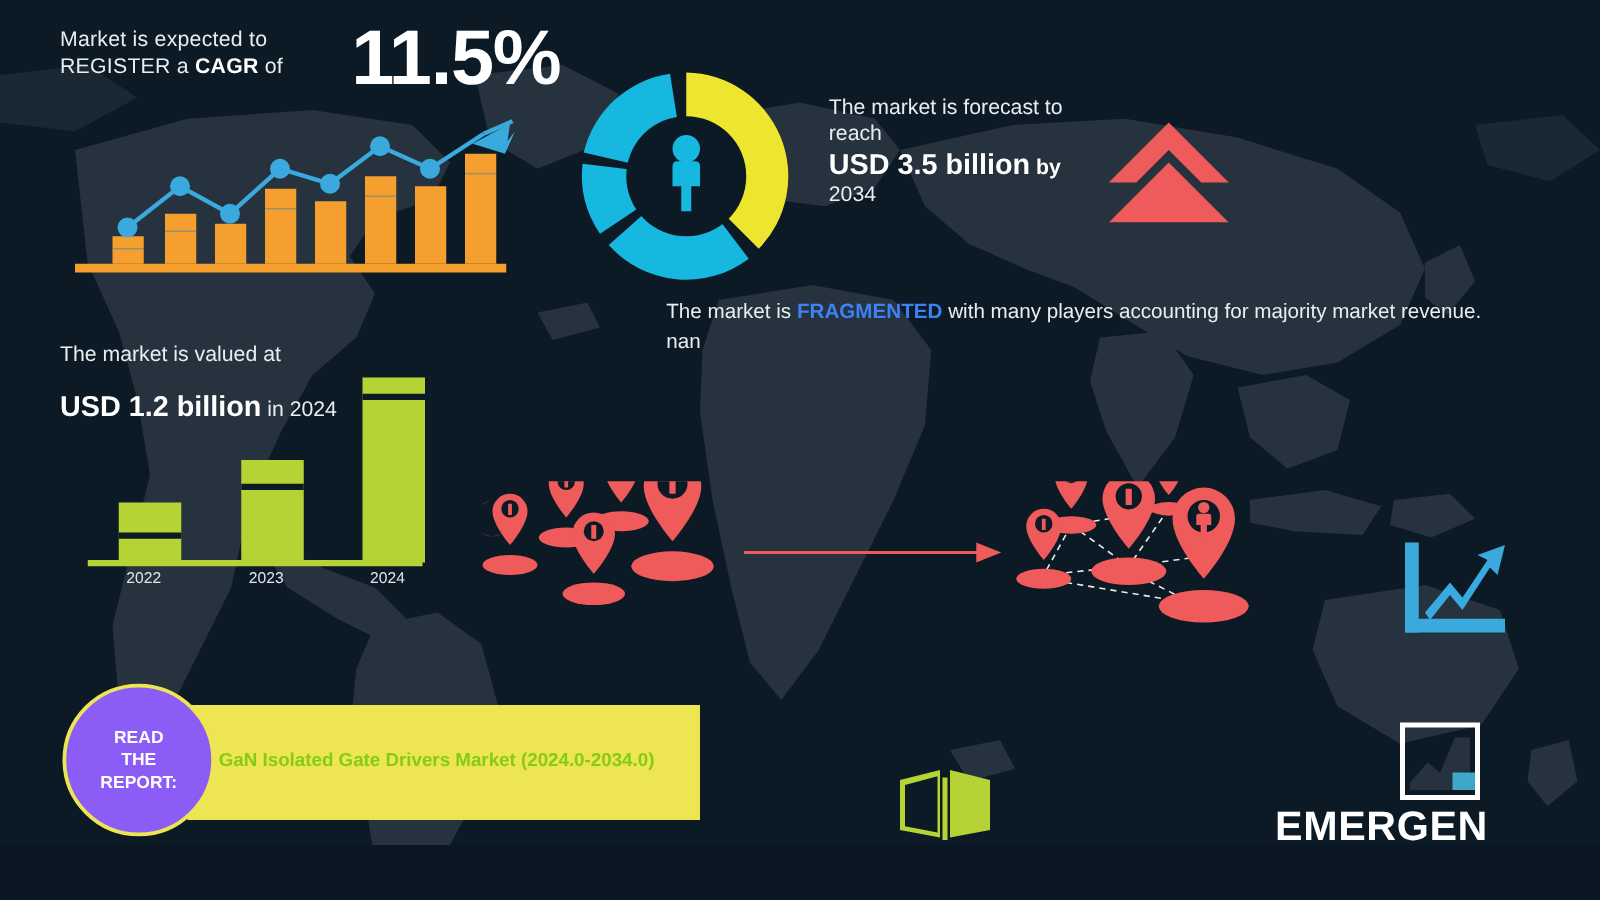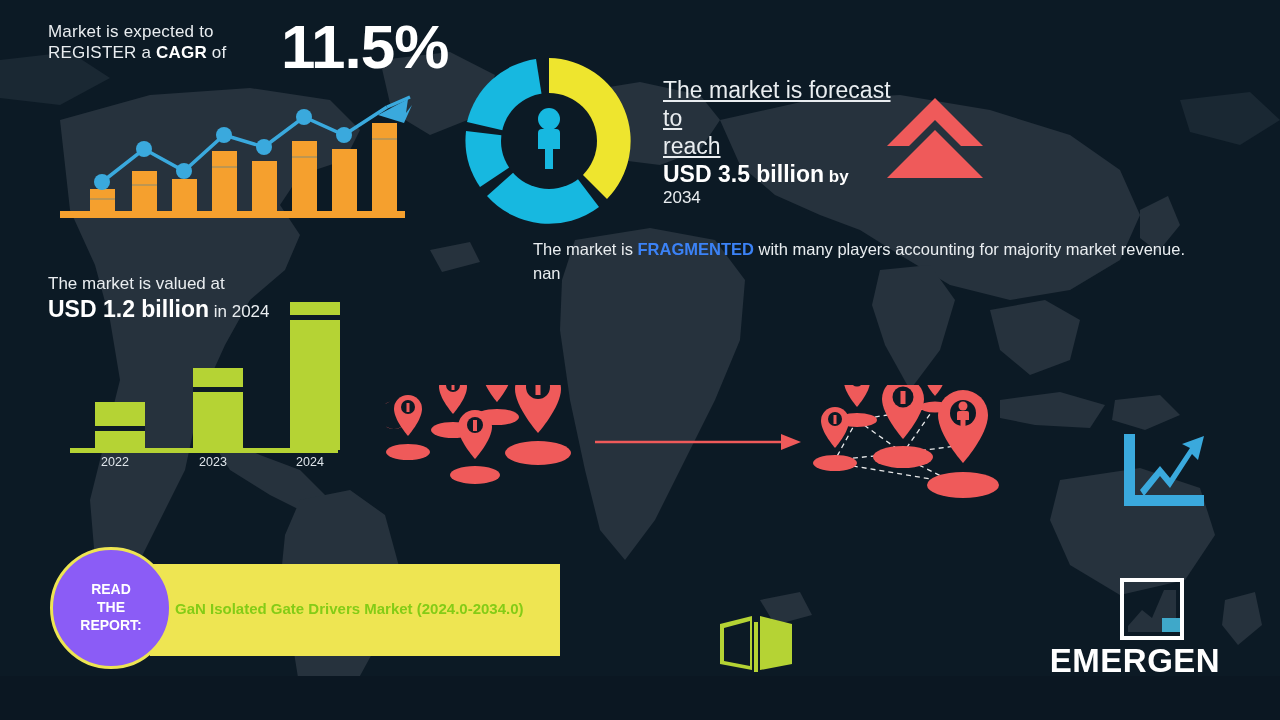--- a/index.html
+++ b/index.html
@@ -7,42 +7,42 @@
   #stage{position:relative;width:1280px;height:676px;background:#0c1a25;overflow:hidden;}
   .abs{position:absolute;}
   
   #map{position:absolute;inset:0;}
   #map svg{display:block;width:1280px;height:720px;}
   
   .txt{color:#e9edf0;line-height:1.22;}
   .cagr-label{font-size:17px;letter-spacing:.2px;}
   .cagr-label b{font-weight:bold;color:#ffffff;}
   .cagr-big{font-size:62px;font-weight:bold;color:#ffffff;line-height:.95;letter-spacing:-1px;}
-  .fc-label{font-size:23px;text-decoration:underline;}
+  .fc-label{font-size:17px;}
   .fc-big{font-size:23px;font-weight:bold;color:#ffffff;}
   .fc-big span{font-size:17px;font-weight:bold;}
   .fc-small{font-size:17px;}
   .frag{font-size:16.5px;color:#e9edf0;line-height:1.45;}
   .frag .hl{color:#3b82f6;font-weight:bold;}
   .val-label{font-size:17px;}
-  .val-big{font-size:23px;font-weight:bold;color:#ffffff;}
+  .val-big{font-size:23px;font-weight:bold;color:#ffffff;margin-top:16px;}
   .val-big span{font-size:17px;font-weight:normal;color:#e9edf0;}
   .reports{font-size:20px;color:#e9edf0;line-height:1.35;}
   .reports b{color:#ffffff;font-weight:bold;}
   .yearlab{position:absolute;font-size:12.5px;color:#dfe5ea;text-align:center;width:60px;}
   
   #banner{left:150px;top:564px;width:410px;height:92px;background:#eee552;}
   #readcircle{left:50px;top:547px;width:122px;height:122px;border-radius:50%;
               background:#8b5cf6;border:3px solid #eee552;box-sizing:border-box;
               display:flex;align-items:center;justify-content:center;}
   #readcircle div{color:#ffffff;font-size:14px;font-weight:bold;text-align:center;line-height:1.28;}
   #bannertxt{left:175px;top:600px;width:380px;color:#84cc16;font-size:15px;font-weight:bold;}
   
   #logomark{left:1120px;top:578px;width:64px;height:62px;border:4px solid #ffffff;box-sizing:border-box;}
-  #logoname{left:1020px;top:642px;width:230px;text-align:center;color:#ffffff;font-size:33px;font-weight:bold;letter-spacing:.5px;}
+  #logoname{left:1020px;top:642px;width:230px;color:#ffffff;font-size:33px;font-weight:bold;letter-spacing:.5px;}
   #logosub{left:1020px;top:678px;width:230px;text-align:left;color:#3fa8c9;font-size:14px;font-weight:bold;letter-spacing:7.5px;}
 </style>
 </head>
 <body>
 
 <div id="stage">
 
   <div id="map">
     <svg viewBox="0 0 1280 720" xmlns="http://www.w3.org/2000/svg">
       <rect width="1280" height="720" fill="#0c1a25"></rect>

